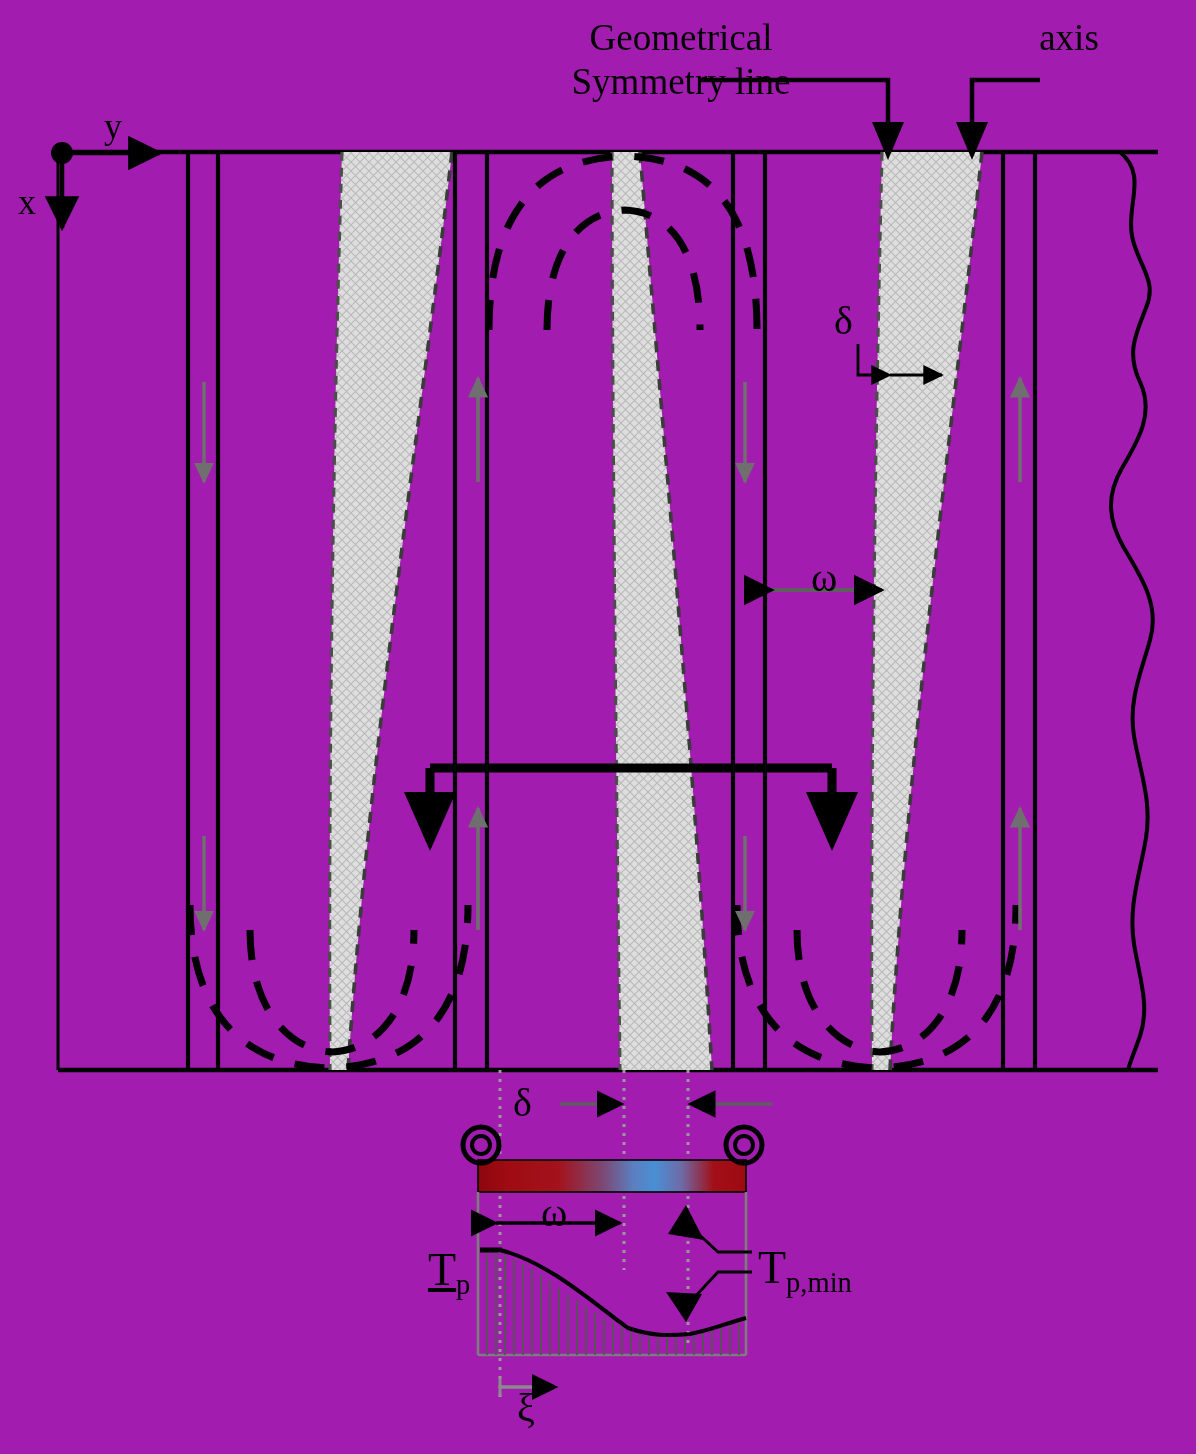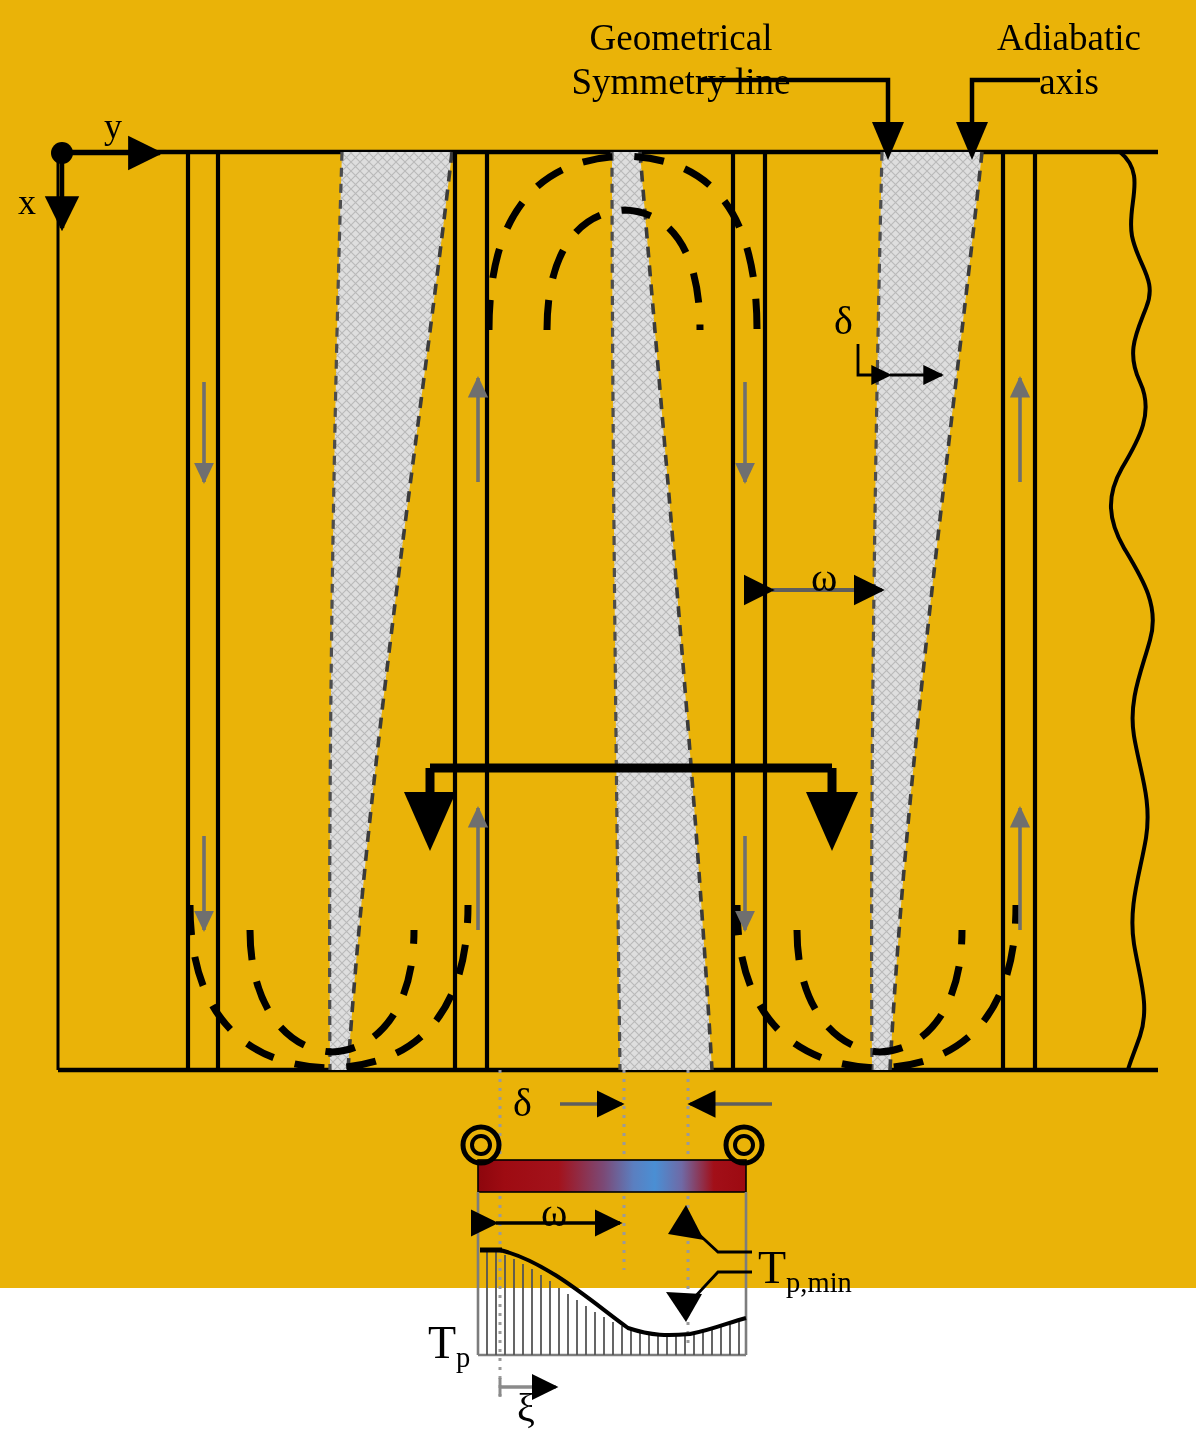--- a/index.html
+++ b/index.html
@@ -1,17 +1,17 @@
 <!DOCTYPE html>
 <html><head>
 <meta charset="utf-8">
 <style>
   html,body{margin:0;padding:0;background:#ffffff;}
   body{width:1196px;height:1454px;font-family:"Liberation Serif",serif;overflow:hidden;}
-  #stage{position:relative;width:1196px;height:1288px;background:#eab308;}
+  #stage{position:relative;width:1196px;height:1454px;background:#a21caf;}
   svg#fig{position:absolute;left:0;top:0;width:1196px;height:1454px;display:block;}
   .lbl{position:absolute;color:#000;font-family:"Liberation Serif",serif;white-space:nowrap;}
   .t-head{font-size:37px;line-height:1.18;text-align:center;}
   .t-axis{font-size:36px;}
   .t-greek{font-size:40px;}
   .t-temp{font-size:46px;}
   .sub{font-size:0.62em;vertical-align:-0.30em;}
 </style>
 </head>
 <body>
@@ -237,35 +237,34 @@
     </g>
   </g>
 </svg>
 
 <div class="lbl t-head" style="left:541px;top:16px;width:280px;">
   <div>Geometrical</div>
   <div>Symmetry line</div>
 </div>
 
 <div class="lbl t-head" style="left:974px;top:16px;width:190px;">
-  <div>Adiabatic</div>
   <div>axis</div>
 </div>
 
 <div class="lbl t-axis" style="left:104px;top:105px;">y</div>
 <div class="lbl t-axis" style="left:18px;top:181px;">x</div>
 
 <div class="lbl t-greek" style="left:834px;top:297px;">δ</div>
 <div class="lbl t-greek" style="left:811px;top:554px;">ω</div>
 
 <div class="lbl t-greek" style="left:513px;top:1079px;">δ</div>
 <div class="lbl t-greek" style="left:541px;top:1189px;">ω</div>
 <div class="lbl t-greek" style="left:517px;top:1384px;">ξ</div>
 
-<div class="lbl t-temp" style="left:428px;top:1316px;">
+<div class="lbl t-temp" style="left:428px;top:1243px;text-decoration:underline;">
   <span>T</span><span class="sub">p</span>
 </div>
 
 <div class="lbl t-temp" style="left:758px;top:1241px;text-align:center;">
   <span>T</span><span class="sub">p,min</span>
 </div>
 
 </div>
 
 </body></html>

